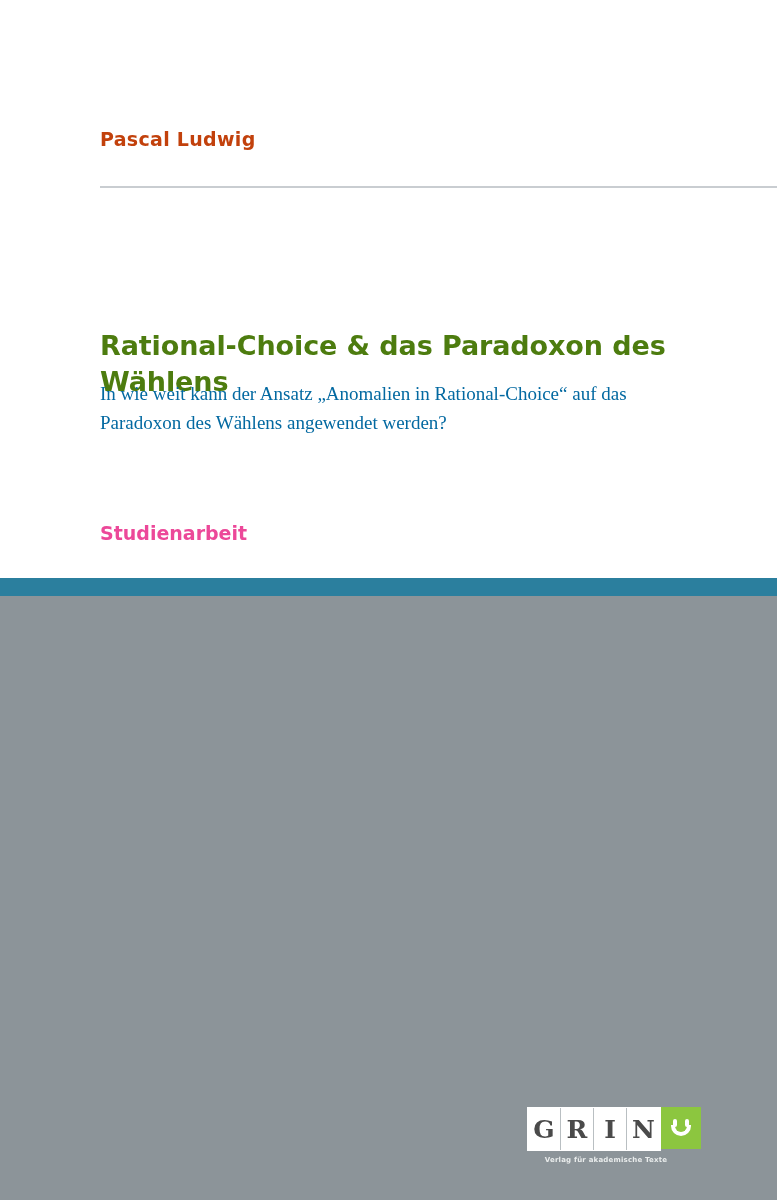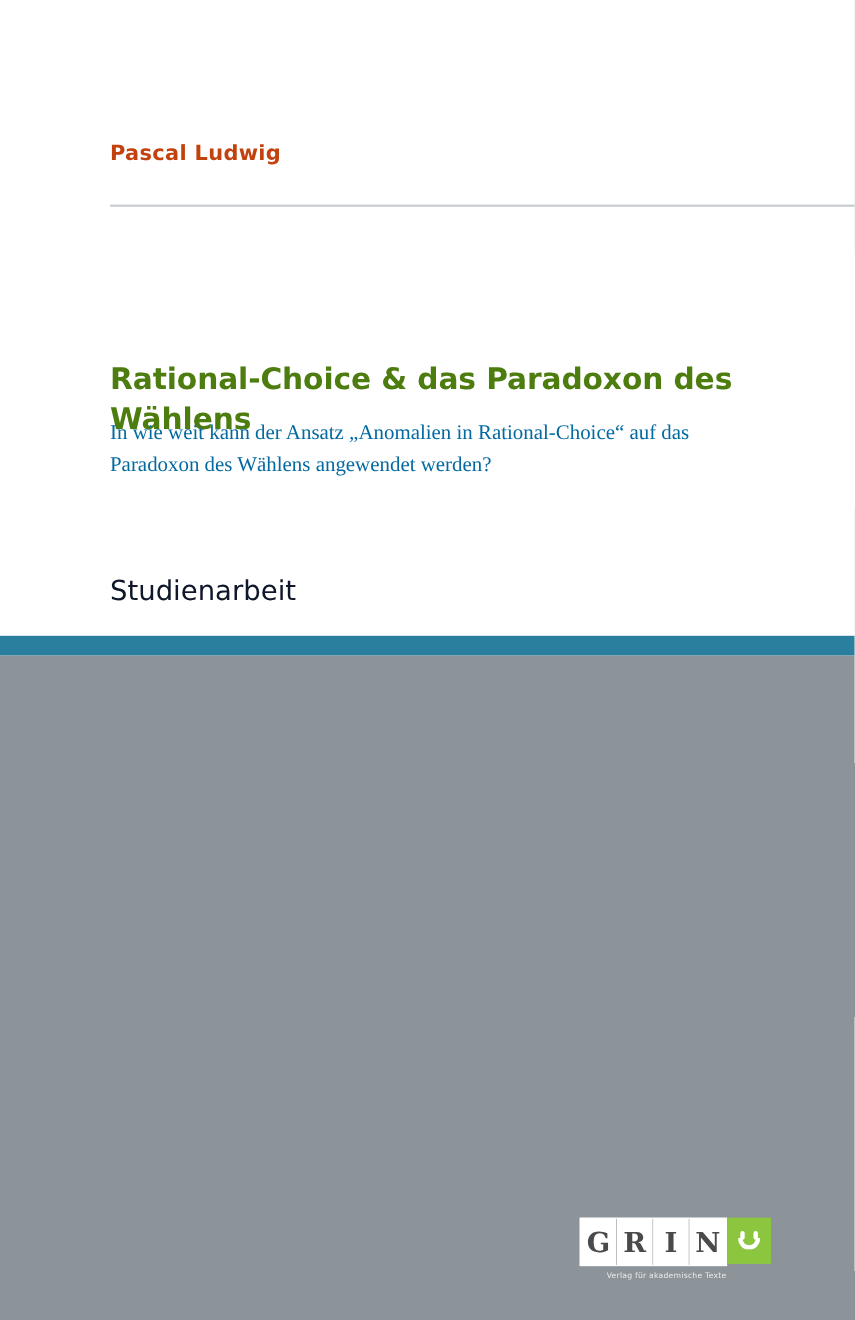--- a/index.html
+++ b/index.html
@@ -71,22 +71,23 @@
     font-size: 19px;
     line-height: 1.52;
     color: #0369a1;
     font-family: Liberation Serif, serif;
   }
 
   .doctype {
     position: absolute;
     left: 100px;
     top: 522px;
-    font-size: 25px;
-    color: #0f172a;
+    font-size: 19px;
+    color: #ec4899;
+    font-weight: bold;
   }
 
   
   .accent-band {
     position: absolute;
     left: 0;
     top: 578px;
     width: 777px;
     height: 18px;
     background: #2b7f9e;
@@ -172,20 +173,21 @@
     border-left: 4px solid #ffffff;
     border-right: 4px solid #ffffff;
     border-radius: 0 0 12px 12px;
     box-sizing: border-box;
   }
   .logo-caption {
     margin-top: 5px;
     font-size: 7px;
     color: #e9ecec;
     letter-spacing: 0.2px;
+    font-weight: bold;
   }
 </style>
 </head>
 <body>
 
 <div class="cover">
 
   <div class="top-area">
 
     <div class="author">Pascal Ludwig</div>

